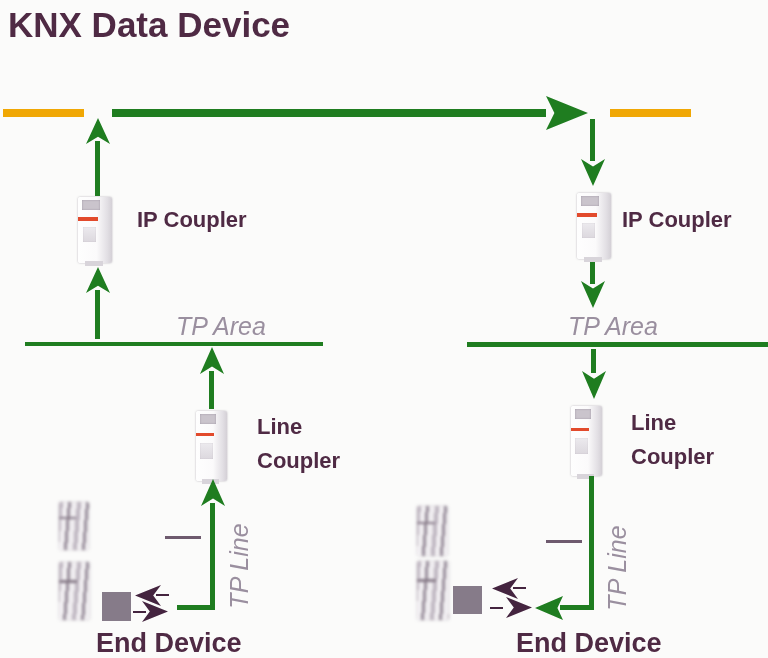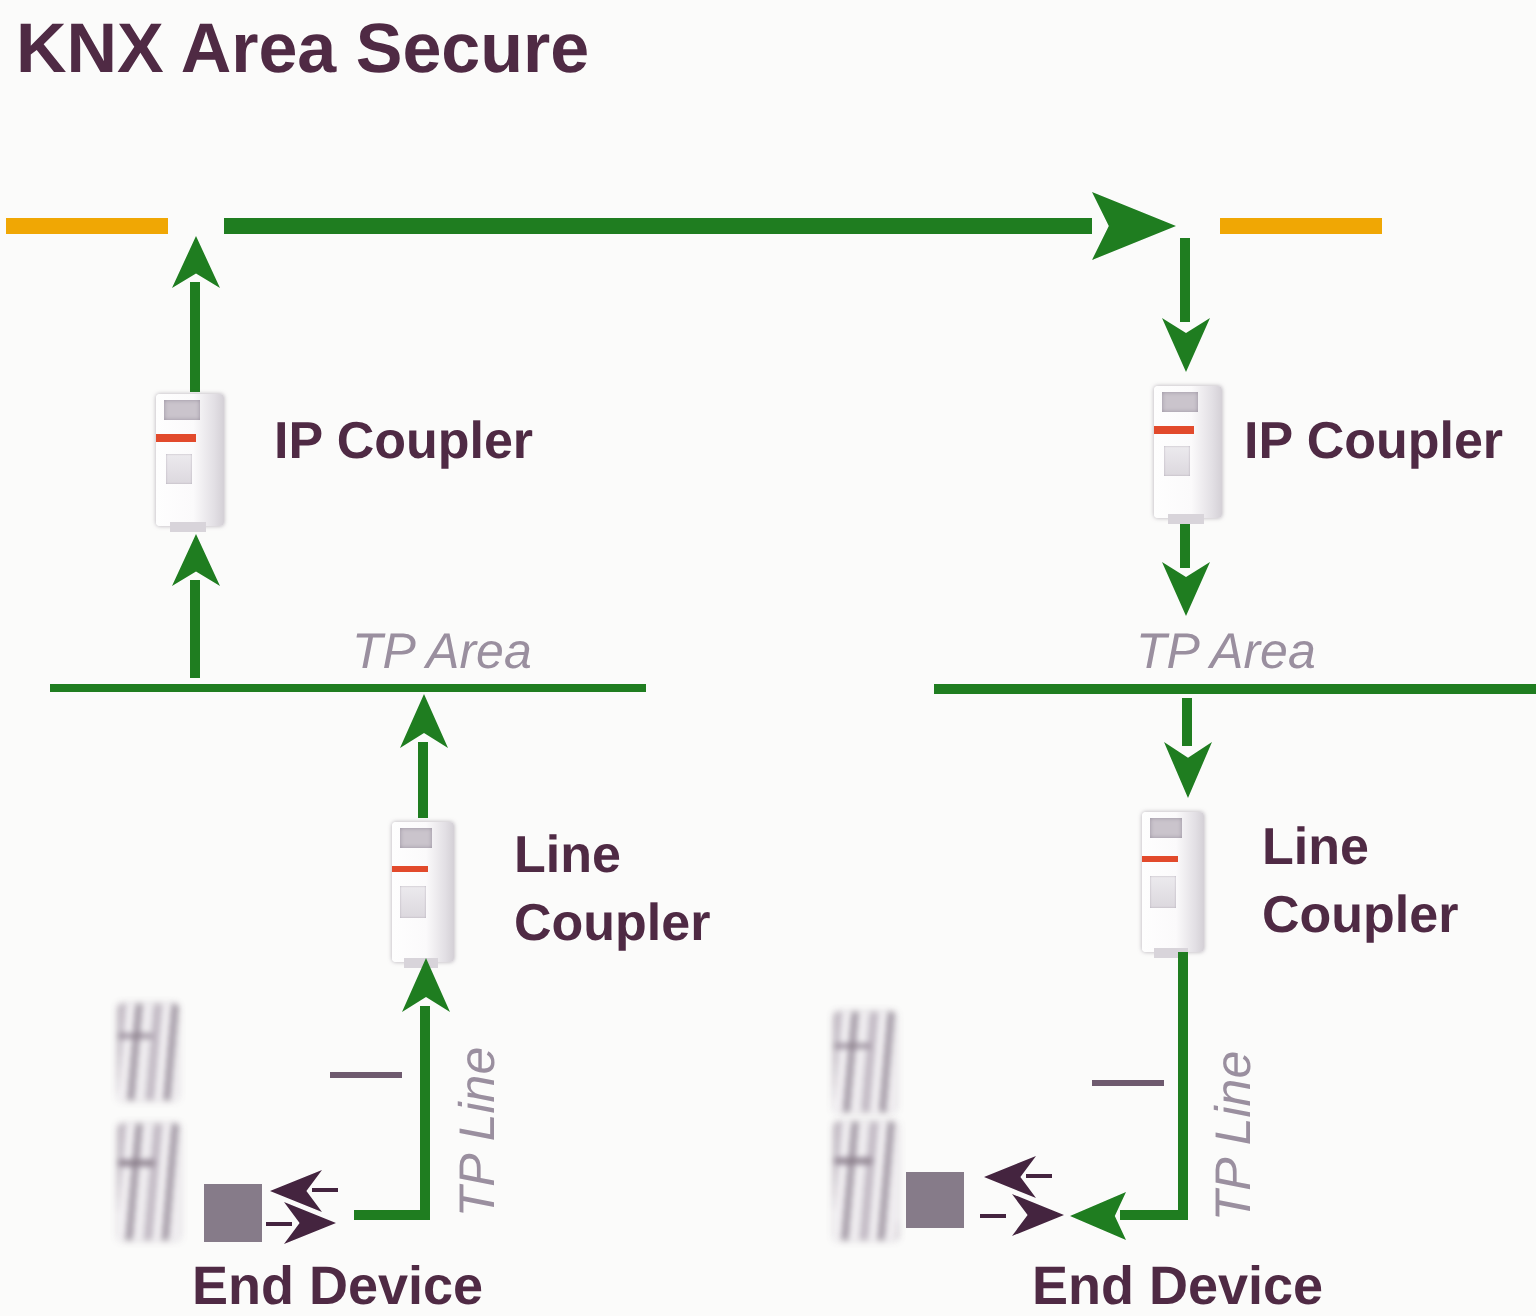--- a/index.html
+++ b/index.html
@@ -16,21 +16,21 @@
   .abs{position:absolute;}
 
   
   .title{
     font-size:35px;
     font-weight:800;
     color:var(--plum);
     letter-spacing:0px;
   }
   .dev-label{
-    font-size:26px;
+    font-size:22px;
     font-weight:600;
     color:var(--plum);
     line-height:34px;
     white-space:nowrap;
   }
   .gray-label{
     font-size:25px;
     font-style:italic;
     font-weight:400;
     color:var(--gray);
@@ -95,21 +95,21 @@
   }
   .blurred .m-stripe{background:#7b6a7d;}
 
   .square{background:var(--square);}
 </style>
 </head>
 <body>
 
 <div class="stage">
 
-  <div class="abs title" style="left:8px;top:5px;">KNX Area Secure</div>
+  <div class="abs title" style="left:8px;top:5px;">KNX Data Device</div>
 
   <div class="abs orange-seg" style="left:3px;top:109px;width:81px;height:8px;"></div>
   <div class="abs hline" style="left:112px;top:109px;width:434px;height:8px;"></div>
   <div class="abs ah ah-right" style="left:546px;top:96px;width:42px;height:34px;"></div>
   <div class="abs orange-seg" style="left:610px;top:109px;width:81px;height:8px;"></div>
 
   <div class="abs ah ah-up" style="left:86px;top:118px;width:24px;height:26px;"></div>
   <div class="abs vline" style="left:95px;top:141px;width:5px;height:55px;"></div>
 
   <div class="abs module" style="left:78px;top:197px;width:34px;height:66px;">

